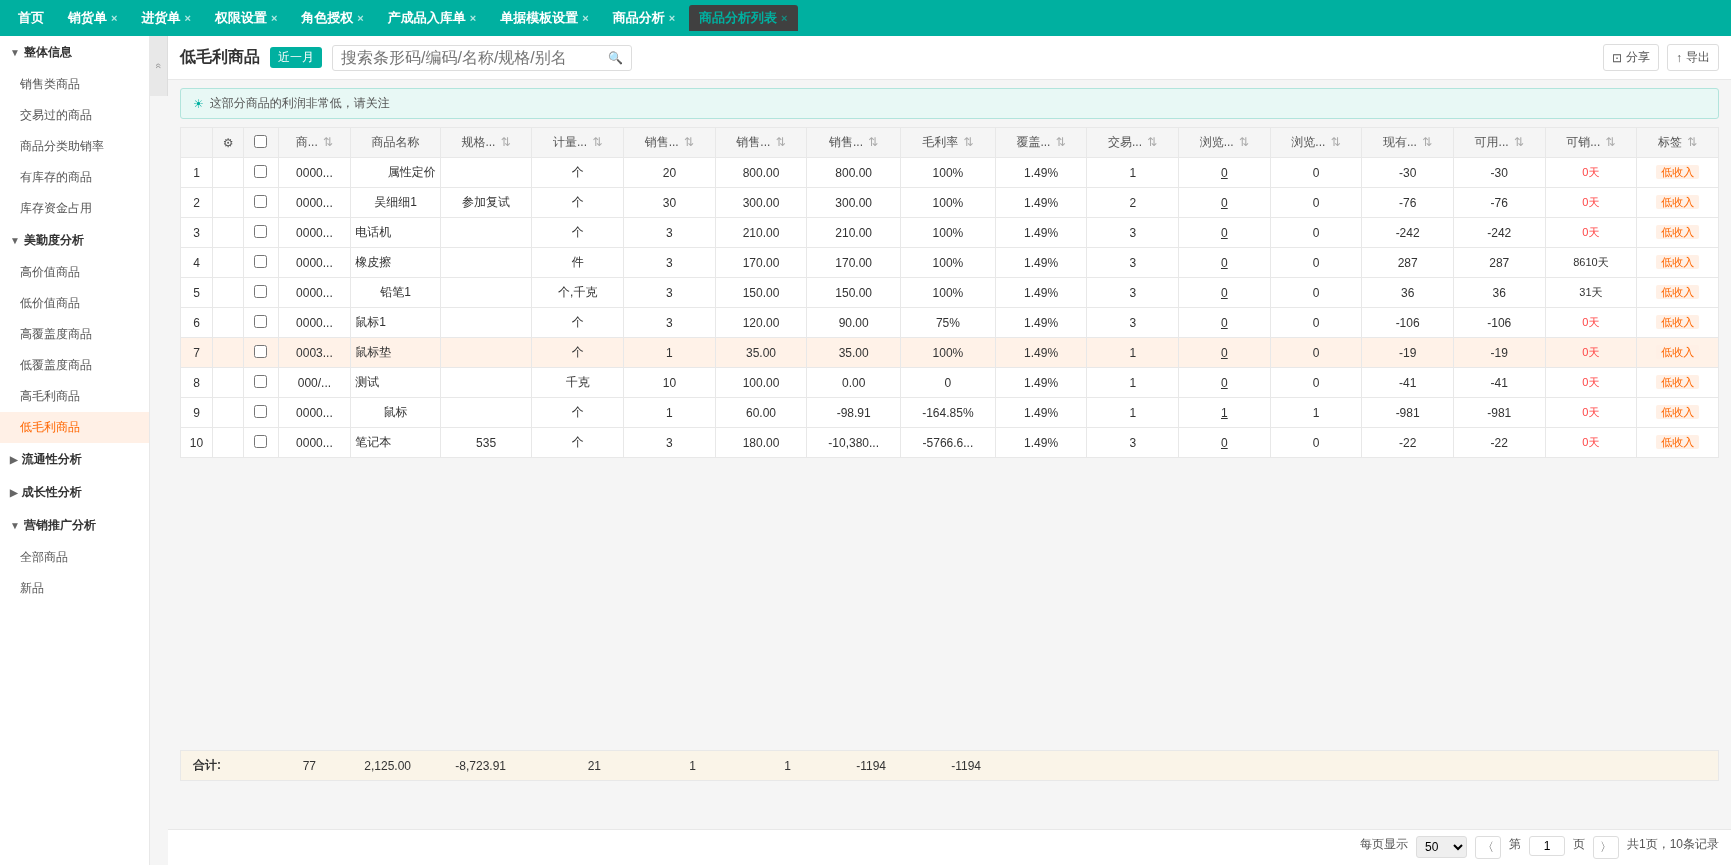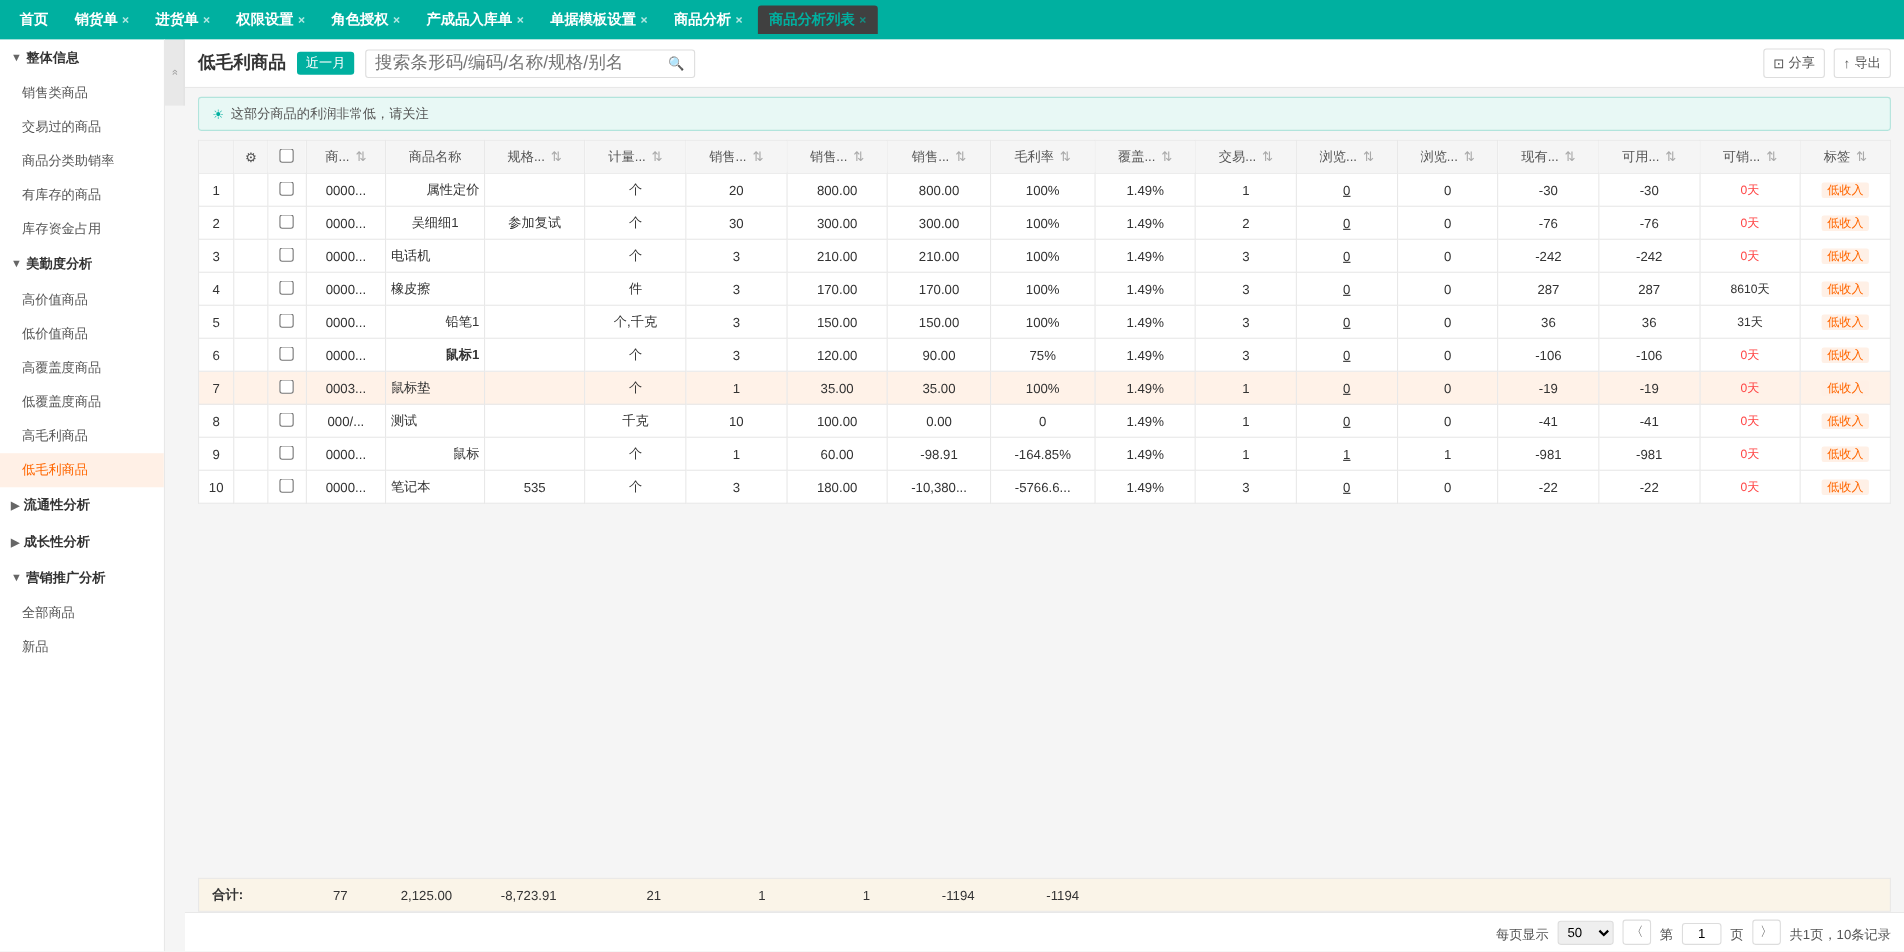--- a/index.html
+++ b/index.html
@@ -201,28 +201,29 @@
       color: #333;
       margin: 0 12px;
       gap: 35px;
     }
     .footer-label { font-weight: bold; }
     .footer-val { min-width: 60px; text-align: right; }
 
     
     .pagination-bar {
       display: flex;
-      align-items: flex-end;
+      align-items: flex-start;
       justify-content: flex-end;
       padding: 6px 12px;
       background: #fff;
       border-top: 1px solid #e8e8e8;
       gap: 8px;
       font-size: 12px;
       color: #555;
+      margin-top: 48px;
     }
     .pagination-bar select {
       border: 1px solid #ddd;
       border-radius: 3px;
       padding: 2px 4px;
       font-size: 12px;
     }
     .page-btn {
       border: 1px solid #ddd;
       background: #fff;
@@ -450,42 +451,42 @@
               <td>287</td>
               <td>287</td>
               <td><span class="days-normal">8610天</span></td>
               <td><span class="tag-low-income">低收入</span></td>
             </tr>
             <tr>
               <td>5</td>
               <td></td>
               <td><input type="checkbox" style=""></td>
               <td>0000...</td>
-              <td style="text-align: right;">铅笔1</td>
+              <td style="text-align: center;">铅笔1</td>
               <td></td>
               <td>个,千克</td>
               <td>3</td>
               <td>150.00</td>
               <td>150.00</td>
               <td>100%</td>
               <td>1.49%</td>
               <td>3</td>
               <td><span class="link-underline">0</span></td>
               <td>0</td>
               <td>36</td>
               <td>36</td>
               <td><span class="days-normal">31天</span></td>
               <td><span class="tag-low-income">低收入</span></td>
             </tr>
             <tr>
               <td>6</td>
               <td></td>
               <td><input type="checkbox" style=""></td>
               <td>0000...</td>
-              <td style="text-align: right; font-weight: bold;">鼠标1</td>
+              <td style="text-align: left;">鼠标1</td>
               <td></td>
               <td>个</td>
               <td>3</td>
               <td>120.00</td>
               <td>90.00</td>
               <td>75%</td>
               <td>1.49%</td>
               <td>3</td>
               <td><span class="link-underline">0</span></td>
               <td>0</td>
@@ -534,21 +535,21 @@
               <td>-41</td>
               <td>-41</td>
               <td><span class="days-red">0天</span></td>
               <td><span class="tag-low-income">低收入</span></td>
             </tr>
             <tr>
               <td>9</td>
               <td></td>
               <td><input type="checkbox" style=""></td>
               <td>0000...</td>
-              <td style="text-align: right;">鼠标</td>
+              <td style="text-align: center;">鼠标</td>
               <td></td>
               <td>个</td>
               <td>1</td>
               <td>60.00</td>
               <td>-98.91</td>
               <td>-164.85%</td>
               <td>1.49%</td>
               <td>1</td>
               <td><span class="link-underline">1</span></td>
               <td>1</td>

